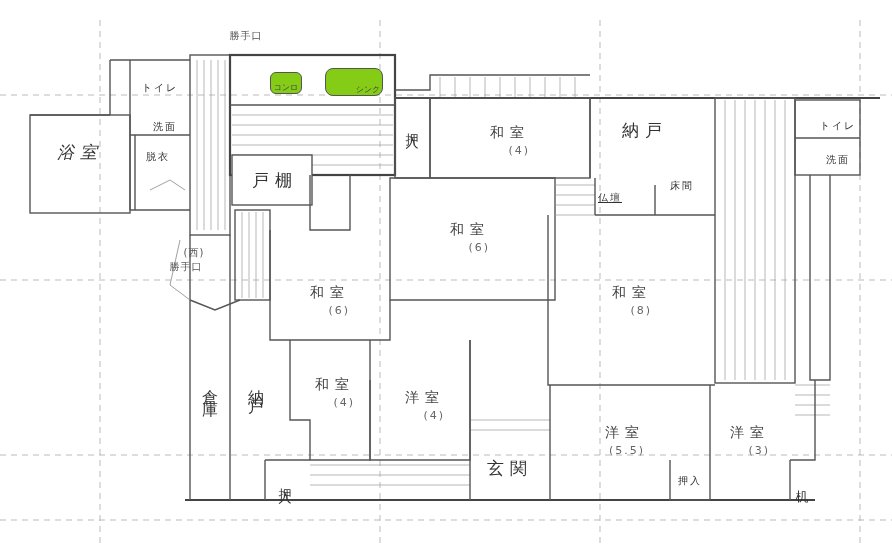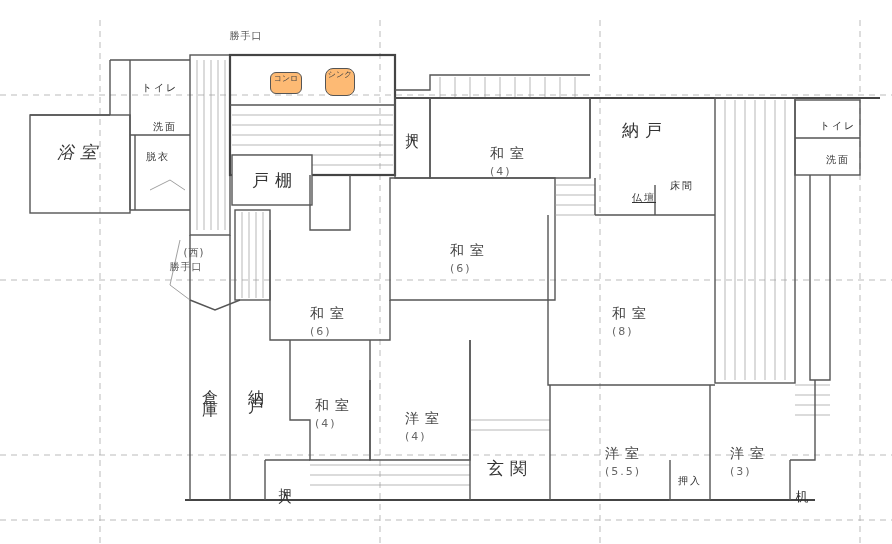--- a/index.html
+++ b/index.html
@@ -11,25 +11,25 @@
   .thin { stroke: #888; stroke-width: 0.8; fill: none; }
   .dash { stroke: #aaa; stroke-width: 0.8; fill: none; stroke-dasharray: 6 5; }
   .hatch { stroke: #999; stroke-width: 0.7; }
   .lbl { position: absolute; color: #333; font-family: "DejaVu Sans", sans-serif;
          white-space: nowrap; line-height: 1; transform: translate(-50%, -50%); }
   .lbl.big { font-size: 17px; letter-spacing: 6px; }
   .lbl.mid { font-size: 10px; letter-spacing: 2px; }
   .lbl.sm { font-size: 10px; letter-spacing: 1px; color: #555; margin-left: 36px; }
   .lbl.vert { writing-mode: vertical-rl; font-size: 16px; letter-spacing: 10px; }
   .lbl.vert-sm { writing-mode: vertical-rl; font-size: 13px; letter-spacing: 2px; }
-  .room-block { position: absolute; transform: translate(-50%, -50%); text-align: left; margin-top: 21px; }
+  .room-block { position: absolute; transform: translate(-50%, -50%); text-align: right; }
   .room-block .name { display: block; font-size: 14px; letter-spacing: 6px; color: #444; }
   .room-block .size { display: block; font-size: 11px; color: #666; margin-top: 2px; letter-spacing: 2px; }
-  .fixture { position: absolute; border: 1.5px solid #555; border-radius: 6px; background: #fdba74;
-             font-size: 8px; color: #444; display: flex; align-items: flex-start; justify-content: center; }
+  .fixture { position: absolute; border: 1.5px solid #555; border-radius: 6px; background: #84cc16;
+             font-size: 8px; color: #444; display: flex; align-items: flex-end; justify-content: center; }
 </style>
 </head>
 <body>
 
 <svg id="plan" viewBox="0 0 892 544">
 
   <g>
     <path class="dash" d="M0 95 H892 M0 280 H892 M0 455 H892 M0 520 H892"></path>
     <path class="dash" d="M100 20 V544 M380 20 V544 M600 20 V544 M860 20 V544"></path>
   </g>
@@ -145,36 +145,36 @@
     </g>
     <path class="wall" d="M470 340 V500 M550 385 V500"></path>
     <path class="wall" d="M670 460 V500 H710 M710 385 V500"></path>
     <path class="wall" d="M790 460 V500 M790 460 H815 V380"></path>
   </g>
 </svg>
 
 <div class="fixture" style="left:270px;top:72px;width:30px;height:20px;">
   <span>コンロ</span>
 </div>
-<div class="fixture" style="left:325px;top:68px;width:28px;height:26px;border-radius:8px;">
+<div class="fixture" style="left:325px;top:68px;width:28px;height:26px;border-radius:8px;padding-left:28px;">
   <span>シンク</span>
 </div>
 
 <div class="lbl sm" style="left:210px;top:36px;">勝手口</div>
 <div class="lbl sm" style="left:158px;top:253px;">(西)</div>
 <div class="lbl sm" style="left:150px;top:267px;">勝手口</div>
 
 <div class="lbl big" style="left:80px;top:152px;font-style:italic;">浴室</div>
 <div class="lbl mid" style="left:160px;top:88px;">トイレ</div>
 <div class="lbl mid" style="left:165px;top:127px;">洗面</div>
 <div class="lbl mid" style="left:158px;top:157px;font-family:Liberation Serif, serif;">脱衣</div>
 <div class="lbl big" style="left:275px;top:180px;">戸棚</div>
 <div class="lbl vert-sm" style="left:412px;top:125px;">押入</div>
 <div class="lbl big" style="left:645px;top:130px;">納戸</div>
-<div class="lbl mid" style="left:644px;top:198px;text-decoration:underline;">仏壇</div>
+<div class="lbl mid" style="left:610px;top:198px;text-decoration:underline;">仏壇</div>
 <div class="lbl mid" style="left:682px;top:186px;">床間</div>
 <div class="lbl mid" style="left:838px;top:126px;">トイレ</div>
 <div class="lbl mid" style="left:838px;top:160px;">洗面</div>
 <div class="lbl vert" style="left:210px;top:387px;">倉庫</div>
 <div class="lbl vert" style="left:256px;top:387px;">納戸</div>
 <div class="lbl vert-sm" style="left:285px;top:480px;">押入</div>
 <div class="lbl big" style="left:510px;top:468px;">玄関</div>
 <div class="lbl mid" style="left:690px;top:481px;">押入</div>
 <div class="lbl vert-sm" style="left:802px;top:480px;">机</div>
 

